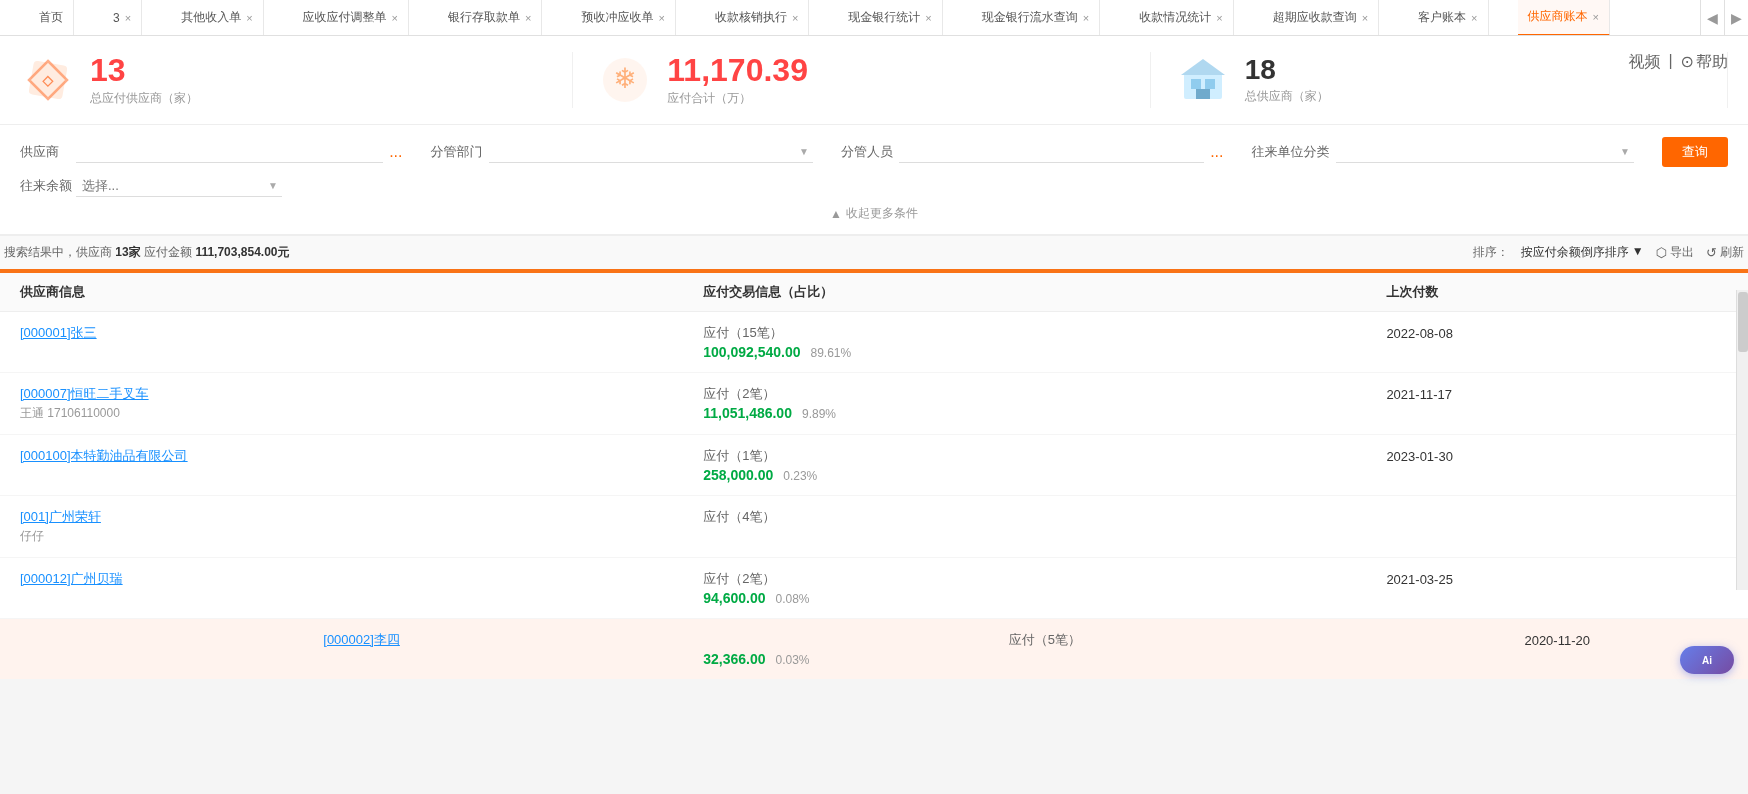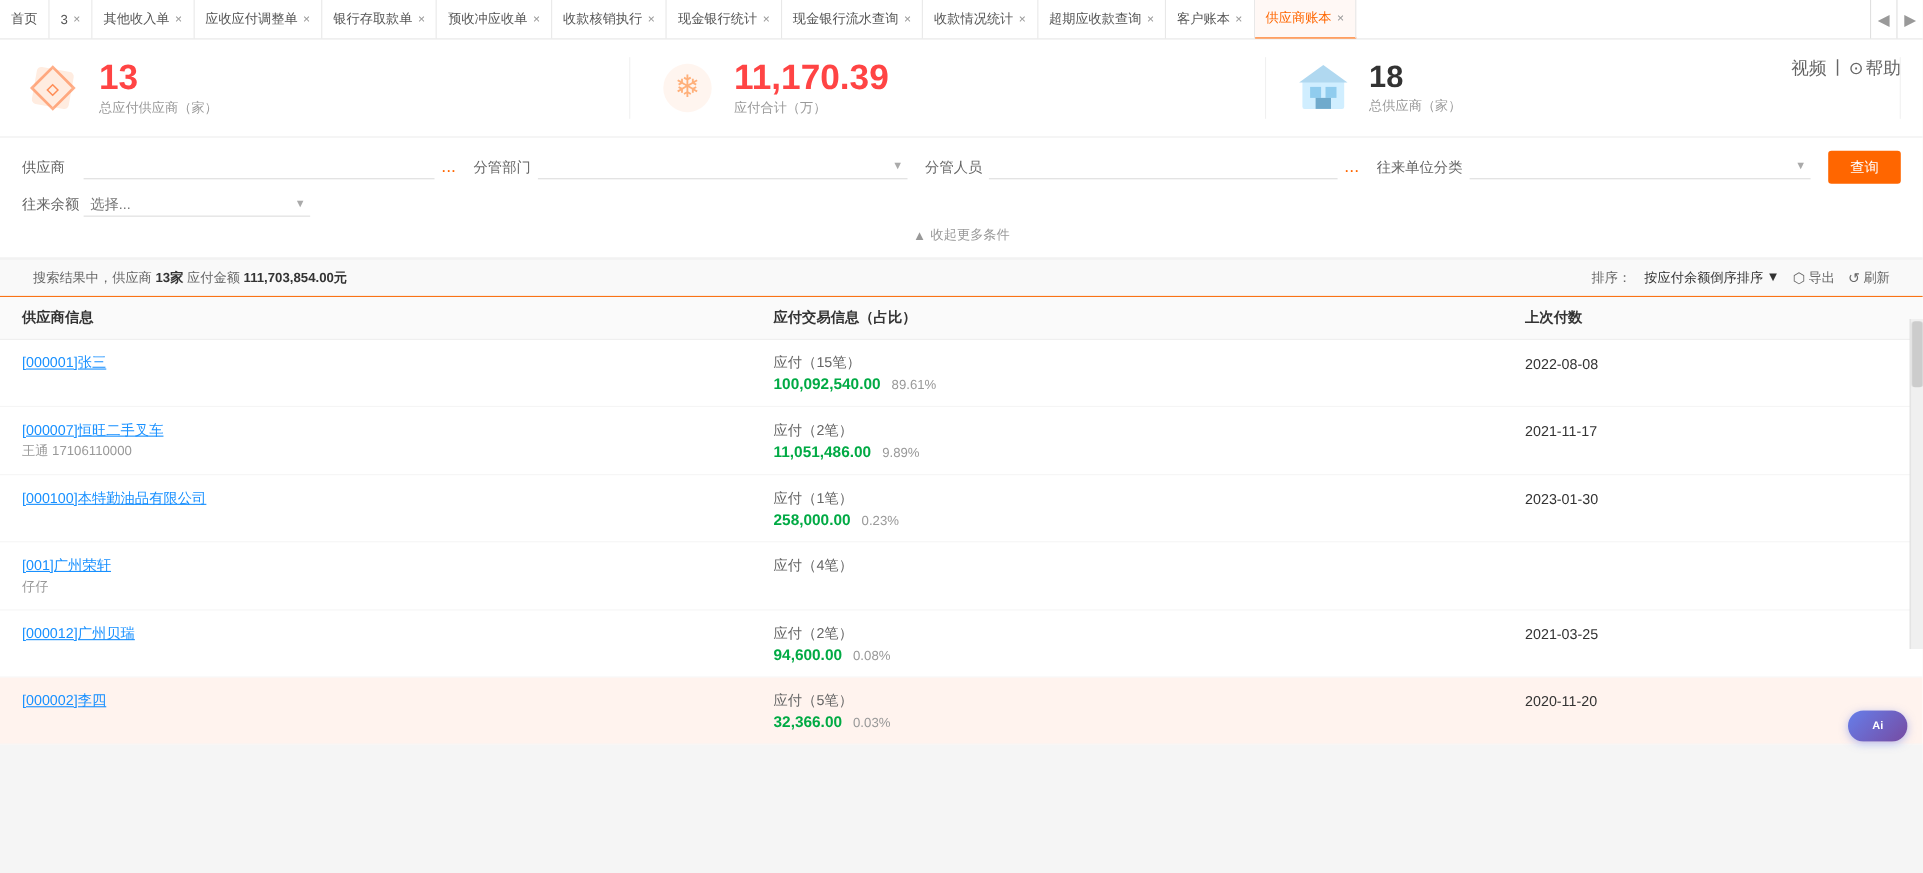--- a/index.html
+++ b/index.html
@@ -18,20 +18,21 @@
       display: inline-flex;
       align-items: center;
       padding: 0 10px;
       height: 36px;
       border-right: 1px solid #e8e8e8;
       white-space: nowrap;
       cursor: pointer;
       font-size: 12px;
       color: #555;
       flex-shrink: 0;
+      margin-left: 29px;
     }
     .nav-tab.active { color: #ff6600; border-bottom: 2px solid #ff6600; background: #fff8f5; }
     .nav-tab .close-btn {
       margin-left: 5px;
       color: #999;
       font-size: 11px;
       cursor: pointer;
     }
     .nav-arrows {
       display: flex;
@@ -103,21 +104,21 @@
 
     
     .filter-area {
       background: #fff;
       padding: 12px 20px 8px;
       border-bottom: 1px solid #eee;
     }
     .filter-row {
       display: flex;
       align-items: center;
-      gap: 16px;
+      gap: 28px;
       margin-bottom: 8px;
     }
     .filter-item {
       display: flex;
       align-items: center;
       gap: 6px;
       flex: 1;
     }
     .filter-label {
       color: #666;
@@ -182,22 +183,22 @@
       color: #999;
       font-size: 12px;
       cursor: pointer;
       gap: 4px;
     }
 
     
     .result-bar {
       background: #f9f9f9;
       border-top: 1px solid #eee;
-      border-bottom: 1px solid #f97316;
-      padding: 8px 30px;
+      border-bottom: 4px solid #f97316;
+      padding: 8px 4px;
       display: flex;
       align-items: center;
       justify-content: space-between;
       font-size: 12px;
       color: #666;
     }
     .result-bar-left { display: flex; gap: 16px; }
     .result-bar-right {
       display: flex;
       align-items: center;
@@ -235,21 +236,21 @@
       font-size: 13px;
       color: #333;
     }
     .table-row {
       display: grid;
       grid-template-columns: 2fr 2fr 1fr;
       padding: 12px 20px;
       border-bottom: 1px solid #f5f5f5;
       align-items: start;
     }
-    .table-row.highlighted { background: #fff3ee; }
+    .table-row.highlighted { background: #fff3ee; text-align: center; }
     .supplier-name {
       color: #1890ff;
       cursor: pointer;
       text-decoration: underline;
       font-size: 13px;
     }
     .supplier-sub {
       color: #999;
       font-size: 12px;
       margin-top: 2px;

